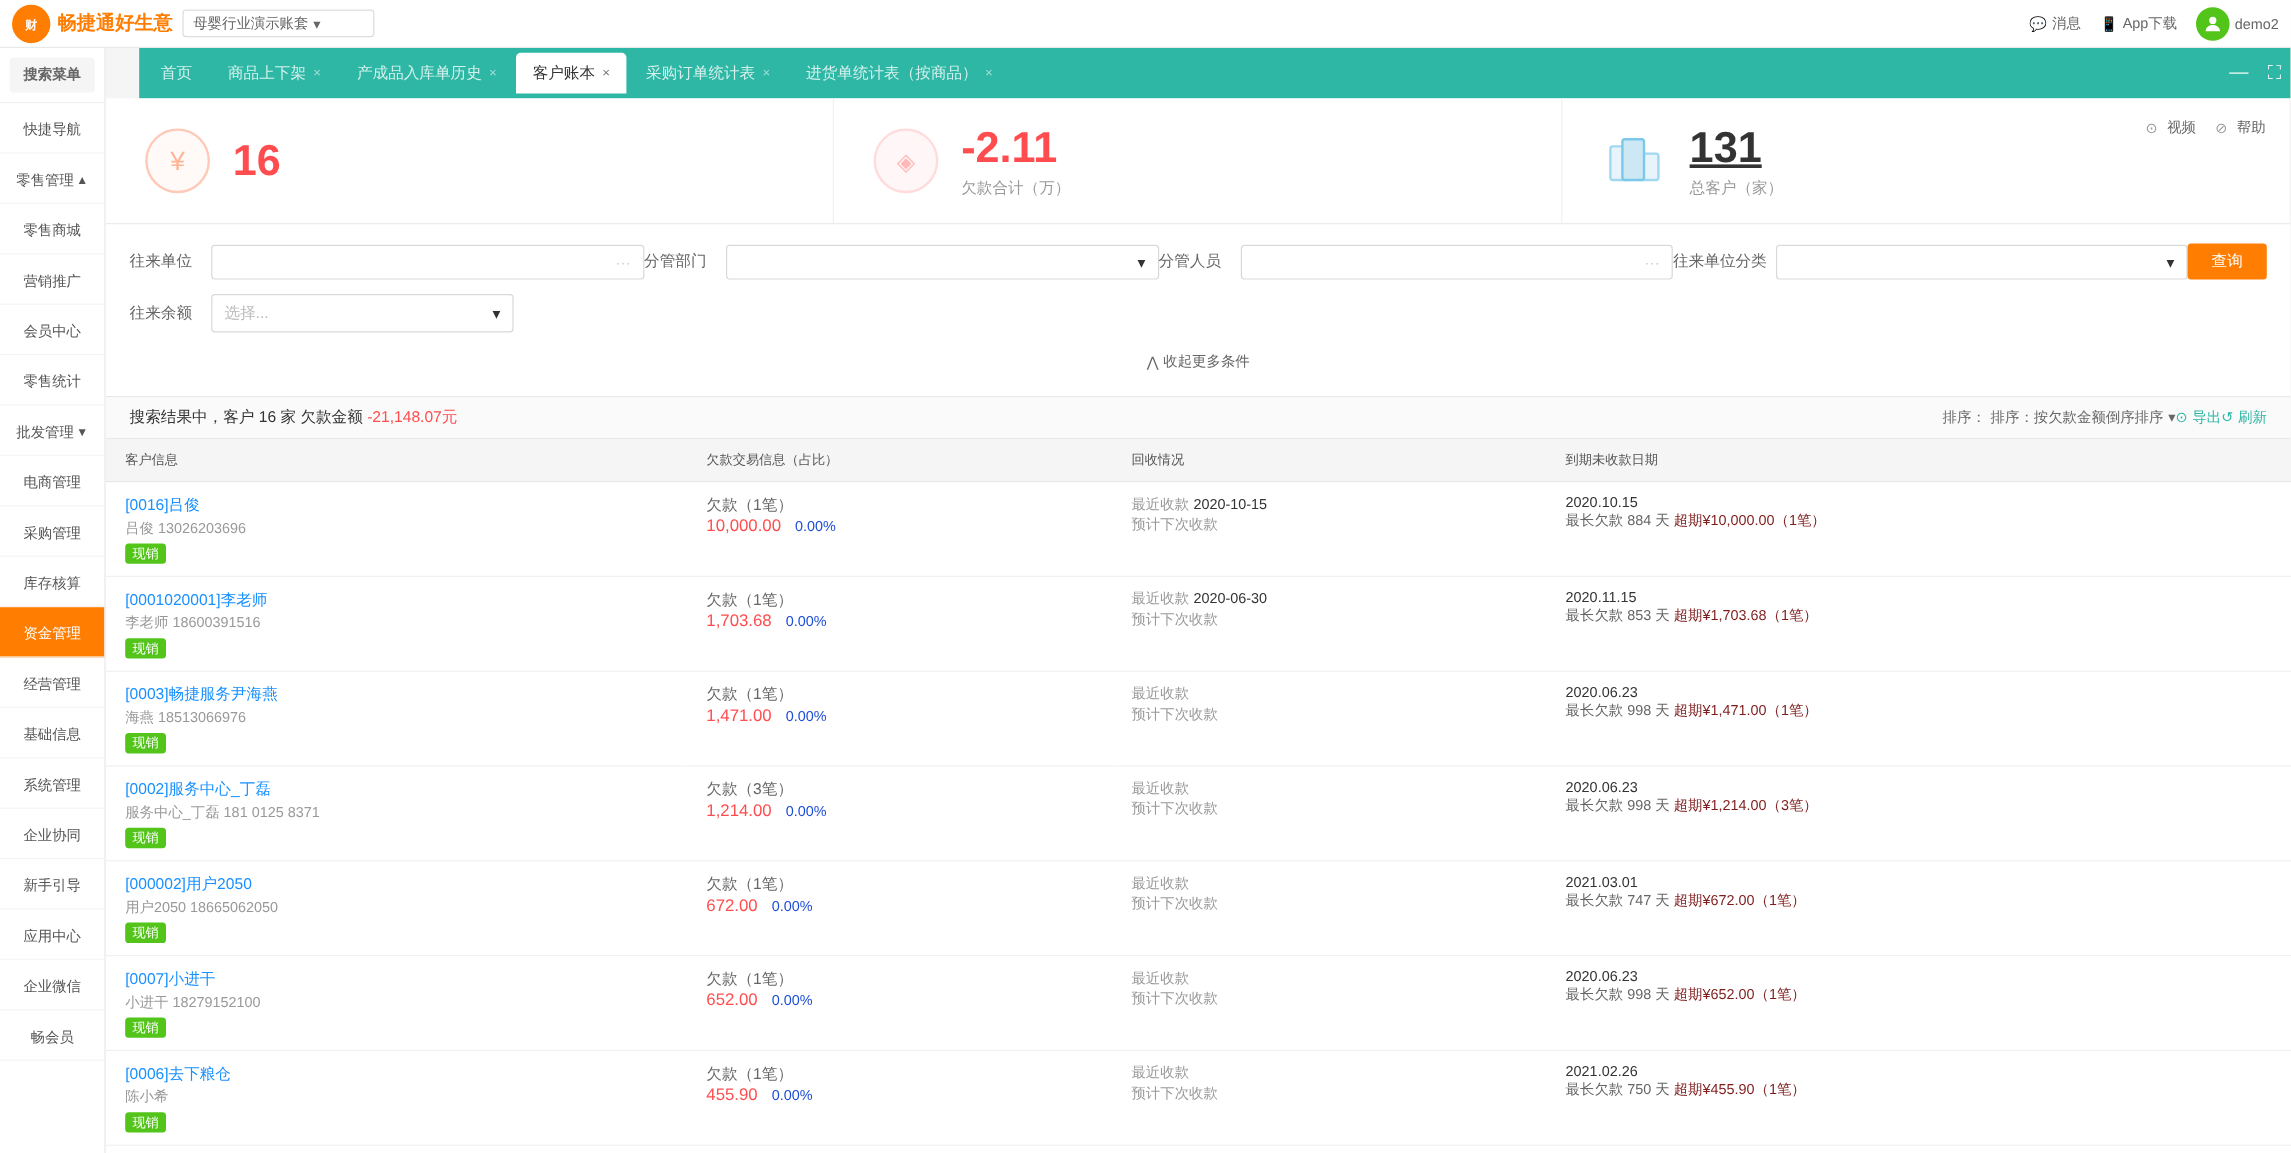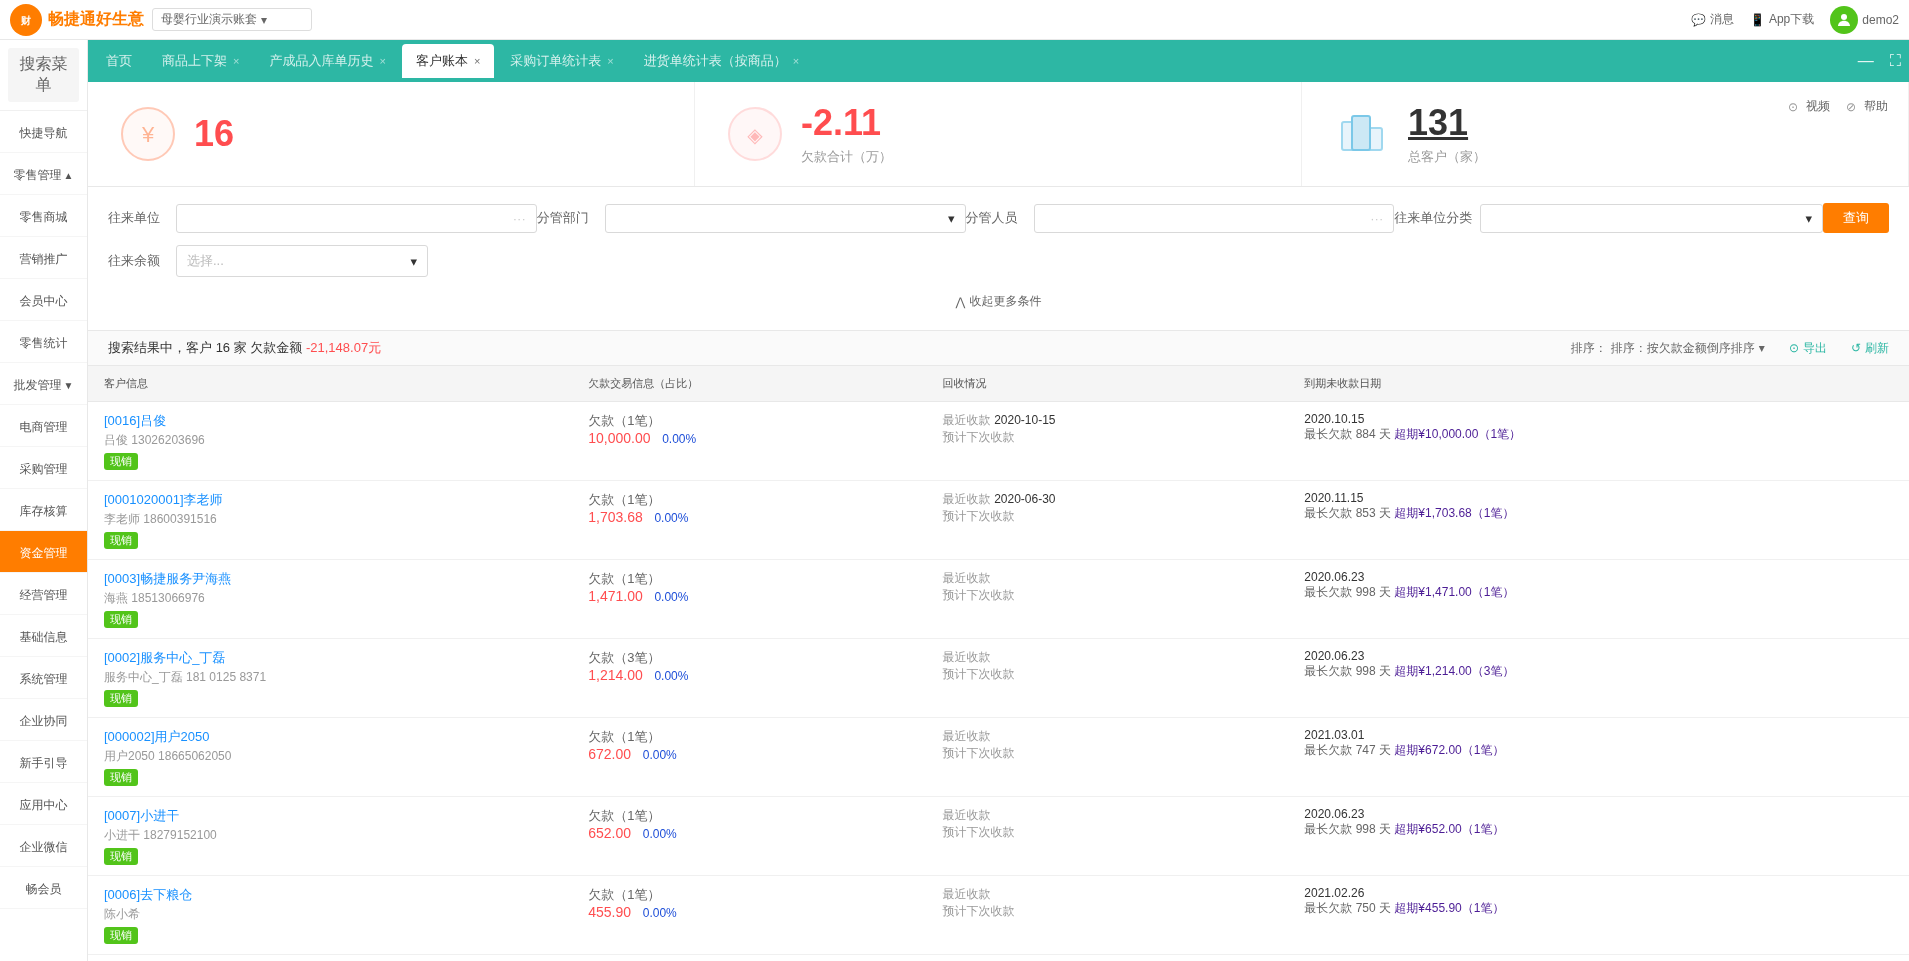--- a/index.html
+++ b/index.html
@@ -16,31 +16,31 @@
     .top-bar-right { display: flex; align-items: center; gap: 16px; }
     .top-bar-action { display: flex; align-items: center; gap: 4px; color: #666; font-size: 12px; cursor: pointer; }
     .avatar-circle { width: 28px; height: 28px; background: #52c41a; border-radius: 50%; display: flex; align-items: center; justify-content: center; color: #fff; font-size: 12px; }
 
     
     .main-layout { display: flex; flex: 1; overflow: hidden; }
     
     
     .sidebar { width: 88px; background: #fff; border-right: 1px solid #e8e8e8; display: flex; flex-direction: column; overflow-y: auto; }
     .sidebar-search { padding: 8px; border-bottom: 1px solid #f0f0f0; }
-    .sidebar-search-btn { width: 100%; background: #f5f5f5; border: none; padding: 6px; border-radius: 3px; cursor: pointer; font-size: 16px; color: #666; }
+    .sidebar-search-btn { width: 100%; background: #f5f5f5; border: none; padding: 6px; border-radius: 3px; cursor: pointer; font-size: 12px; color: #666; font-weight: bold; }
     .sidebar-item { padding: 10px 6px; text-align: center; cursor: pointer; color: #555; font-size: 12px; border-bottom: 1px solid #f5f5f5; }
     .sidebar-item.active { background: #ff7d00; color: #fff; }
     .sidebar-item .item-label { font-size: 12px; margin-top: 4px; display: flex; align-items: center; justify-content: center; gap: 2px; }
     .expand-arrow { font-size: 10px; }
 
     
     .content-area { flex: 1; display: flex; flex-direction: column; overflow: hidden; }
 
     
-    .tab-bar { display: flex; align-items: center; background: #2db7a4; min-height: 42px; padding: 0 4px; gap: 2px; }
+    .tab-bar { display: flex; align-items: center; background: #2db7a4; min-height: 42px; padding: 0 4px; gap: 2px; margin-left: 28px; }
     .tab-item { display: flex; align-items: center; gap: 6px; padding: 8px 14px; color: rgba(255,255,255,0.8); cursor: pointer; border-radius: 4px 4px 0 0; font-size: 13px; white-space: nowrap; }
     .tab-item.active { background: #fff; color: #333; }
     .tab-item .close-btn { font-size: 11px; opacity: 0.7; cursor: pointer; }
     .tab-item.home-tab { padding: 8px 14px; }
     .tab-bar-actions { margin-left: auto; display: flex; align-items: center; gap: 8px; }
     .tab-bar-btn { color: rgba(255,255,255,0.9); cursor: pointer; font-size: 16px; padding: 4px; }
 
     
     .stats-row { display: flex; background: #fff; border-bottom: 1px solid #e8e8e8; }
     .stat-card { flex: 1; padding: 20px 30px; display: flex; align-items: center; gap: 16px; border-right: 1px solid #f0f0f0; }
@@ -63,38 +63,38 @@
     .filter-select { flex: 1; border: 1px solid #d9d9d9; border-radius: 3px; padding: 6px 10px; font-size: 13px; display: flex; align-items: center; justify-content: space-between; cursor: pointer; background: #fff; }
     .filter-select .placeholder { color: #bbb; }
     .search-btn { background: #ff7d00; color: #fff; border: none; padding: 6px 20px; border-radius: 3px; cursor: pointer; font-size: 13px; }
     .collapse-btn { display: flex; align-items: center; justify-content: center; gap: 4px; color: #666; cursor: pointer; font-size: 12px; padding: 4px 0; }
 
     
     .result-bar { display: flex; align-items: center; justify-content: space-between; background: #fafafa; padding: 8px 20px; border-bottom: 1px solid #e8e8e8; }
     .result-info { font-size: 13px; color: #666; }
     .result-info span { color: #333; }
     .result-info .red { color: #ff4d4f; }
-    .result-actions { display: flex; align-items: flex-start; gap: 24px; font-size: 12px; color: #666; }
+    .result-actions { display: flex; align-items: flex-start; gap: 0; font-size: 12px; color: #666; }
     .result-sort { display: flex; align-items: center; gap: 4px; cursor: pointer; }
     .result-btn { display: flex; align-items: center; gap: 4px; cursor: pointer; color: #2db7a4; }
 
     
     .table-container { flex: 1; overflow-y: auto; background: #fff; }
     table { width: 100%; border-collapse: collapse; }
     thead tr { background: #f5f5f5; }
     th { padding: 10px 16px; text-align: left; font-size: 11px; color: #555; font-weight: normal; border-bottom: 1px solid #e8e8e8; }
     td { padding: 10px 16px; border-bottom: 1px solid #f0f0f0; vertical-align: top; }
     .customer-name { color: #1890ff; cursor: pointer; font-size: 13px; }
     .customer-sub { color: #999; font-size: 12px; margin-top: 2px; }
     .tag-green { background: #52c41a; color: #fff; font-size: 11px; padding: 1px 6px; border-radius: 3px; display: inline-block; margin-top: 4px; }
     .debt-amount { color: #ff4d4f; font-size: 14px; font-weight: 500; }
     .debt-ratio { color: #1d4ed8; font-size: 12px; margin-left: 8px; }
     .collection-info { color: #999; font-size: 12px; }
     .collection-date { color: #333; font-size: 12px; }
-    .overdue-link { color: #4c1d95; font-size: 12px; cursor: pointer; }
+    .overdue-link { color: #7f1d1d; font-size: 12px; cursor: pointer; }
     .overdue-days { color: #666; font-size: 12px; }
     .debt-count { color: #666; font-size: 13px; }
   </style>
 </head>
 <body>
 
 <div class="app-wrapper">
 
   <div class="top-bar">
     <div class="top-bar-left">

